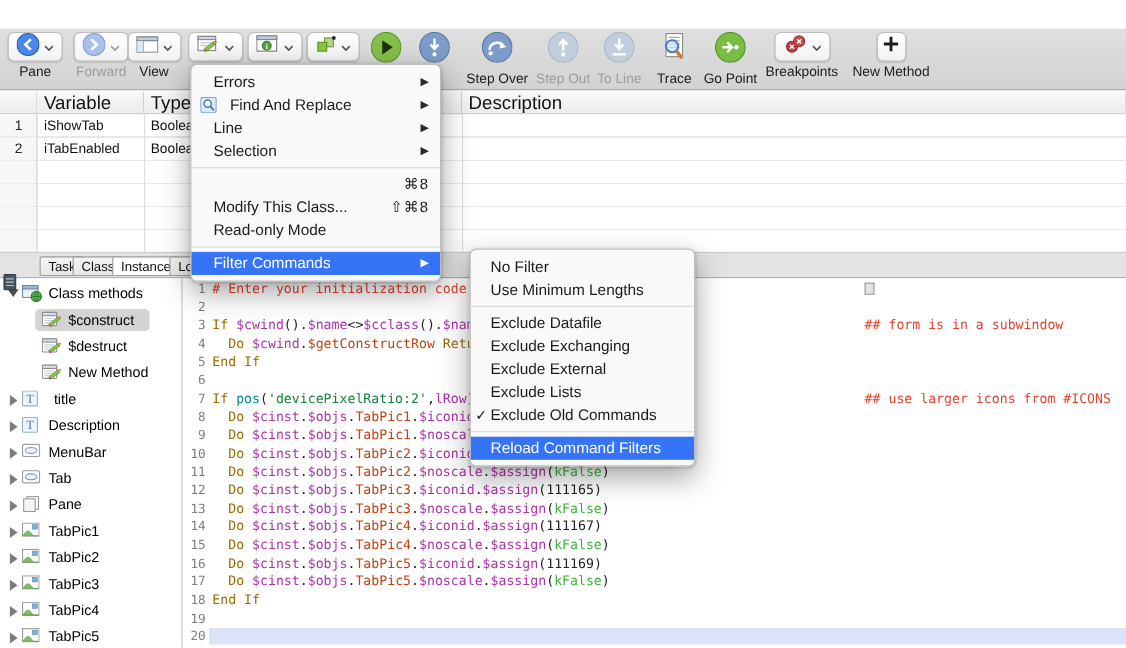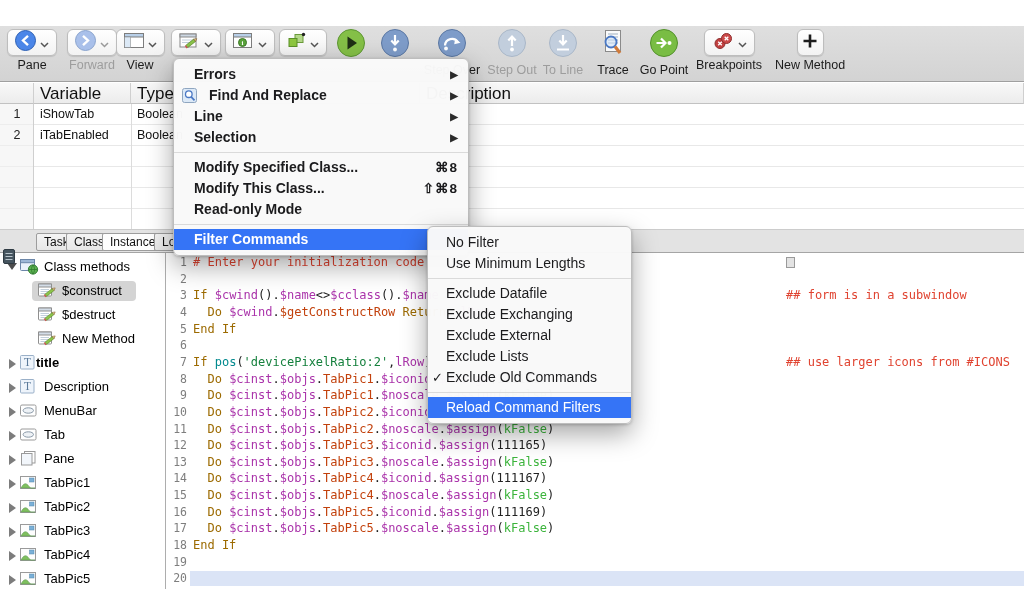--- a/index.html
+++ b/index.html
@@ -62,21 +62,21 @@
   .ln{position:absolute;left:0;width:21px;text-align:right;color:#7e7e7e;font-size:11.5px;}
   .cc{position:absolute;left:27px;}
   .cmr{position:absolute;left:620px;color:#e04330;}
   .cm{color:#e04330;} .st{color:#15803d;} .kw{color:#9c6a00;} .mg{color:#aa33aa;}
   .gr{color:#c2410c;} .g2{color:#3cb43c;} .fn{color:#00898e;} .nm{color:#222;} .pl{color:#222;}
   .marker{position:absolute;left:620px;top:4px;width:9px;height:11px;background:#e3e3e3;border:1px solid #9a9a9a;box-sizing:border-box;}
 
   
   .menu{position:absolute;background:rgba(249,249,249,.98);border:1px solid #bdbdbd;border-radius:6px;
         box-shadow:0 10px 26px rgba(0,0,0,.35),0 1px 3px rgba(0,0,0,.2);padding:5px 0;box-sizing:border-box;z-index:40;}
-  #edit-menu{left:173px;top:58px;width:296px;font-weight:bold;}
+  #edit-menu{left:173px;top:58px;width:228px;}
   #filter-submenu{left:427px;top:226px;width:205px;}
   .mi{position:relative;height:21px;line-height:21px;font-size:14px;color:#1b1b1d;padding-left:20px;}
   #filter-submenu .mi{padding-left:18px;}
   .mi.hl{background:#3574f6;color:#fff;}
   .mi .lbl{white-space:nowrap;}
   .mi.has-ico .lbl{margin-left:15px;}
   .mi .ico{position:absolute;left:8px;top:3px;}
   .mi .chk{position:absolute;left:4px;font-size:13px;}
   .mi .rt{position:absolute;right:10px;top:0;}
   .mi .sc{font-size:13.5px;color:#1b1b1d;letter-spacing:1px;}
@@ -360,21 +360,21 @@
               </g>
             </svg></span>
           <span class="tlbl" style="left: 62px;">New Method</span>
         </div>
         <div class="trow" style="top: 98px;">
           <span class="tri col"></span>
           <span class="ticon" style="left: 20px;"><svg width="15" height="15">
               <rect x="0.5" y="0.5" width="13.5" height="13.5" rx="1" fill="#eef4fb" stroke="#9ab0c8"></rect>
               <text x="7.4" y="11.4" font-size="11.5" font-family="serif" fill="#5a7a9a" text-anchor="middle">T</text>
             </svg></span>
-          <span class="tlbl" style="left: 36px; font-weight: bold;">title</span>
+          <span class="tlbl" style="left: 49px;">title</span>
         </div>
         <div class="trow" style="top: 122px;">
           <span class="tri col"></span>
           <span class="ticon" style="left: 20px;"><svg width="15" height="15">
               <rect x="0.5" y="0.5" width="13.5" height="13.5" rx="1" fill="#eef4fb" stroke="#9ab0c8"></rect>
               <text x="7.4" y="11.4" font-size="11.5" font-family="serif" fill="#5a7a9a" text-anchor="middle">T</text>
             </svg></span>
           <span class="tlbl" style="left: 44px;">Description</span>
         </div>
         <div class="trow" style="top: 146px;">
@@ -478,21 +478,21 @@
   <div class="menu" id="edit-menu">
       <div class="mi"><span class="lbl">Errors</span><span class="rt ar">▶</span></div>
       <div class="mi has-ico"><span class="ico"><svg width="16" height="15">
             <rect x="0.5" y="0.5" width="14" height="14" rx="2" fill="#dce9f7" stroke="#8fa6c0"></rect>
             <circle cx="6.8" cy="6.2" r="3.3" fill="#fff" stroke="#4a78c4" stroke-width="1.3"></circle>
             <line x1="9.2" y1="8.8" x2="12.5" y2="12.3" stroke="#4a78c4" stroke-width="1.7"></line>
           </svg></span><span class="lbl">Find And Replace</span><span class="rt ar">▶</span></div>
       <div class="mi"><span class="lbl">Line</span><span class="rt ar">▶</span></div>
       <div class="mi"><span class="lbl">Selection</span><span class="rt ar">▶</span></div>
       <div class="menu-sep"></div>
-      <div class="mi"><span class="lbl">Modify Specified Class...</span><span class="rt sc">⌘8</span></div>
+      <div class="mi"><span class="rt sc">⌘8</span></div>
       <div class="mi"><span class="lbl">Modify This Class...</span><span class="rt sc">⇧⌘8</span></div>
       <div class="mi"><span class="lbl">Read-only Mode</span></div>
       <div class="menu-sep"></div>
       <div class="mi hl"><span class="lbl">Filter Commands</span><span class="rt ar">▶</span></div>
     </div>
 
   <div class="menu" id="filter-submenu">
       <div class="mi"><span class="lbl">No Filter</span></div>
       <div class="mi"><span class="lbl">Use Minimum Lengths</span></div>
       <div class="menu-sep"></div>

